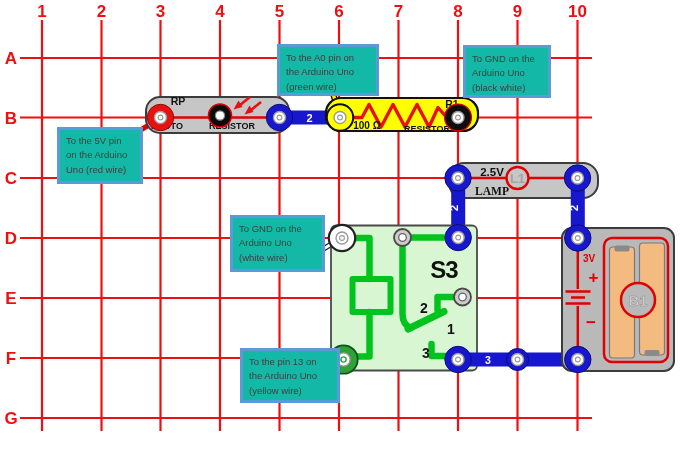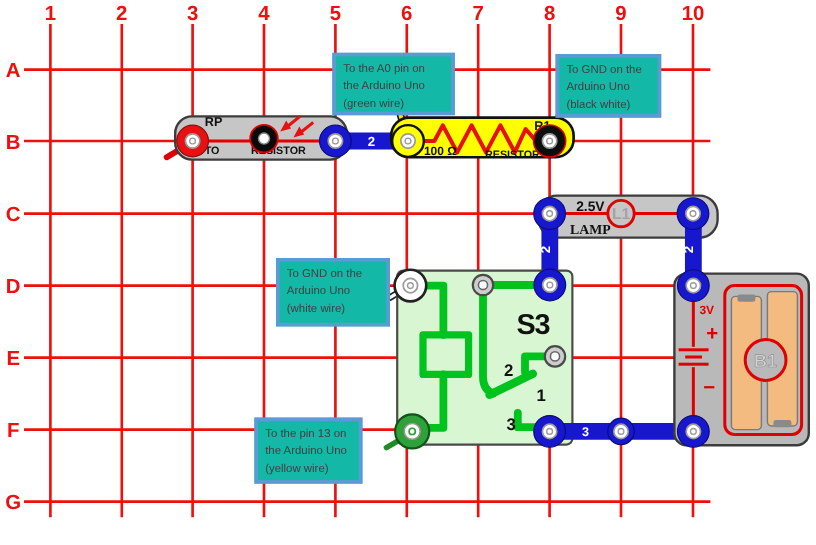--- a/index.html
+++ b/index.html
@@ -231,33 +231,38 @@
       <circle cx="577.8" cy="238" r="13.2" fill="#1717cd" stroke="#0b0b7a" stroke-width="1"></circle>
       <use href="#snapInner" x="577.8" y="238"></use>
     </g>
     <g>
       <circle cx="577.8" cy="359.5" r="13.2" fill="#1717cd" stroke="#0b0b7a" stroke-width="1"></circle>
       <use href="#snapInner" x="577.8" y="359.5"></use>
     </g>
   </g>
 </svg>
 
+<div class="callout" style="left:57px;top:127px;width:86px;height:57px">
+  <div>To the 5V pin</div>
+  <div>on the Arduino</div>
+  <div>Uno (red wire)</div>
+</div>
 <div class="callout" style="left:277px;top:44px;width:102px;height:52px">
   <div>To the A0 pin on</div>
   <div>the Arduino Uno</div>
   <div>(green wire)</div>
 </div>
 <div class="callout" style="left:463px;top:45px;width:88px;height:53px">
   <div>To GND on the</div>
   <div>Arduino Uno</div>
   <div>(black white)</div>
 </div>
 <div class="callout" style="left:230px;top:215px;width:95px;height:57px">
   <div>To GND on the</div>
   <div>Arduino Uno</div>
   <div>(white wire)</div>
 </div>
-<div class="callout" style="left:212px;top:348px;width:90px;height:55px">
+<div class="callout" style="left:240px;top:348px;width:100px;height:55px">
   <div>To the pin 13 on</div>
   <div>the Arduino Uno</div>
   <div>(yellow wire)</div>
 </div>
 </div>
 
 </body></html>

